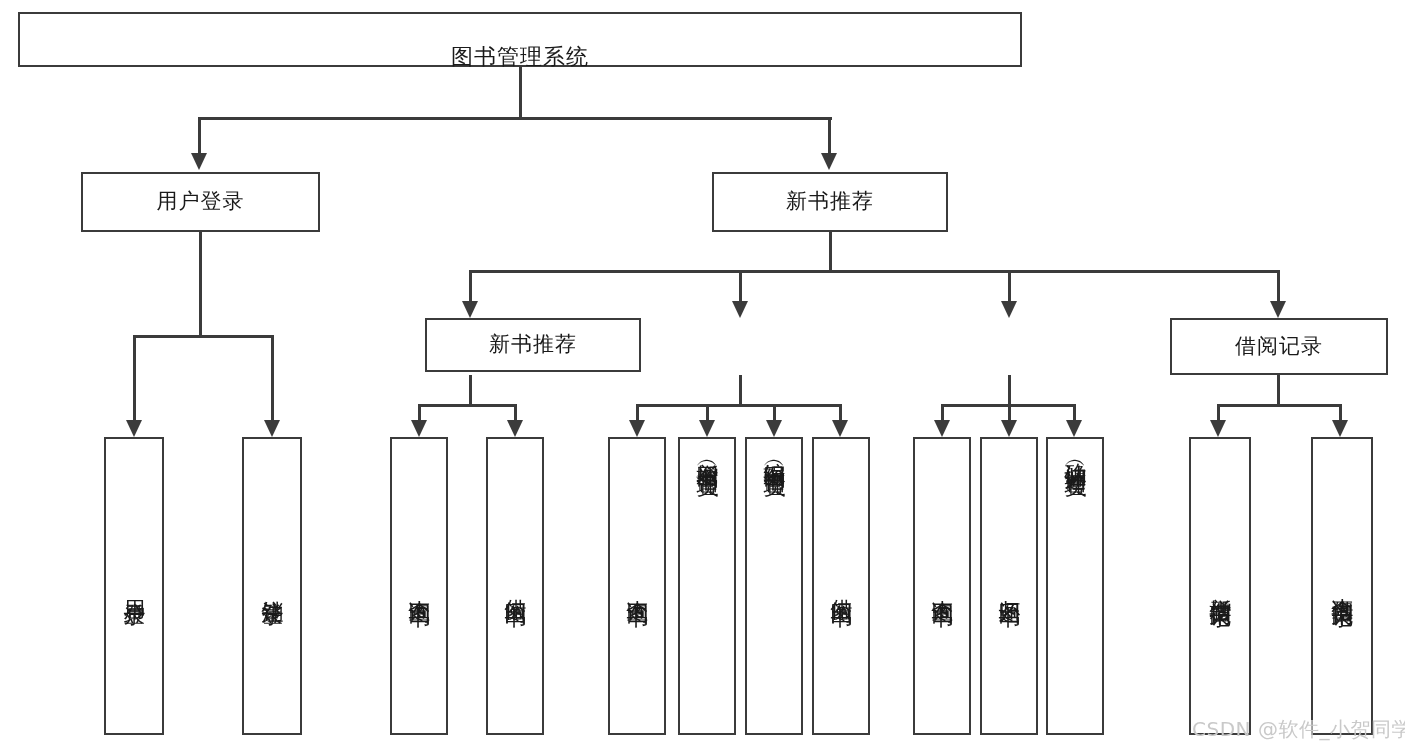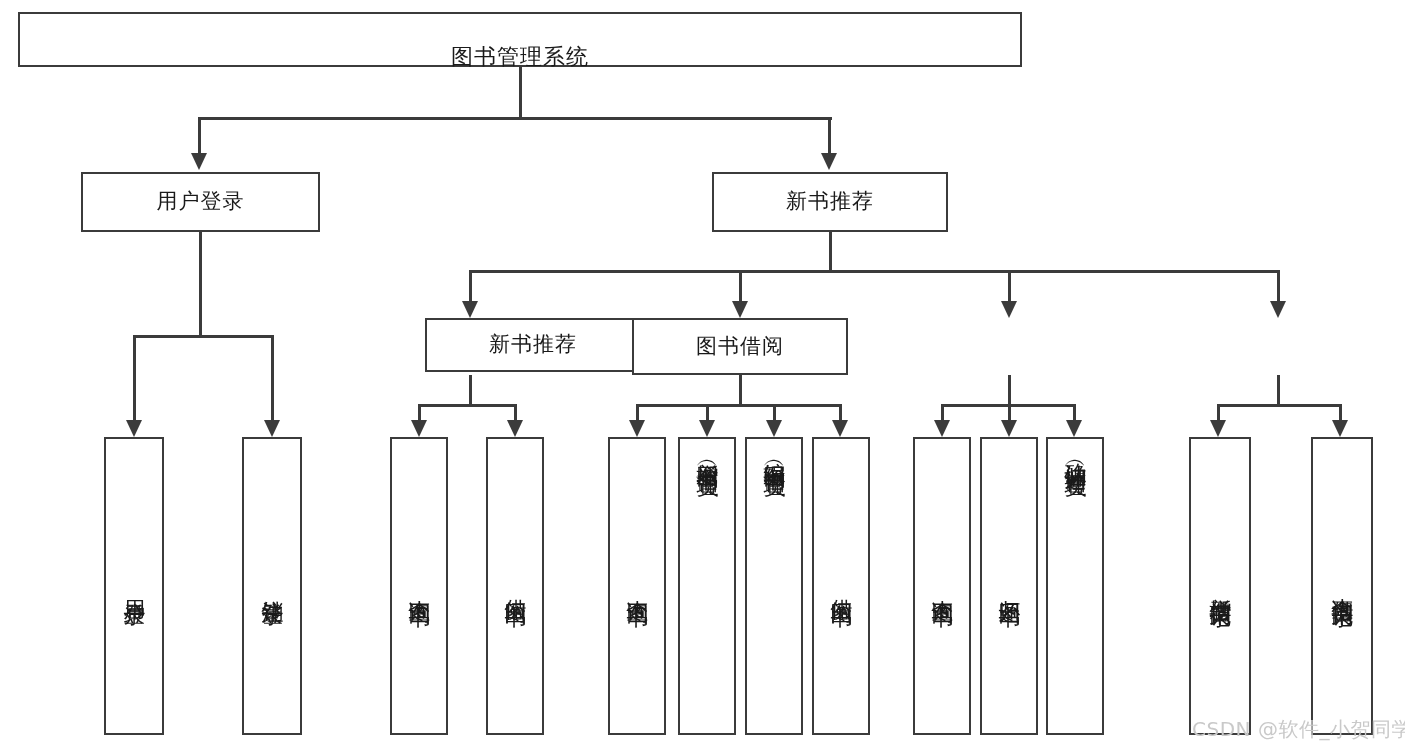--- a/index.html
+++ b/index.html
@@ -124,22 +124,22 @@
 
   <div class="ln v" style="left:1008px; top:270px; width:2.5px; height:31px;"></div>
   <div class="arrow" style="left:1001px; top:301px;"></div>
 
   <div class="ln v" style="left:1277px; top:270px; width:2.5px; height:31px;"></div>
   <div class="arrow" style="left:1270px; top:301px;"></div>
 
   <div class="node h" style="left:381px; top:318px; width:216px; height:54px;margin-left:44px;">
     <span class="label">新书推荐</span>
   </div>
-  <div class="node h" style="left:632px; top:318px; width:216px; height:57px;">
-    <span class="label">图书借阅</span>
+  <div class="node h" style="left:1170px; top:318px; width:218px; height:57px;">
+    <span class="label">借阅记录</span>
   </div>
 
   <div class="ln v" style="left:469px; top:375px; width:2.5px; height:31px;"></div>
   <div class="ln h" style="left:418px; top:404px; width:98px; height:2.5px;"></div>
   <div class="ln v" style="left:418px; top:404px; width:2.5px; height:16px;"></div>
   <div class="arrow" style="left:411px; top:420px;"></div>
   <div class="ln v" style="left:514px; top:404px; width:2.5px; height:16px;"></div>
   <div class="arrow" style="left:507px; top:420px;"></div>
 
   <div class="ln v" style="left:739px; top:375px; width:2.5px; height:31px;"></div>

